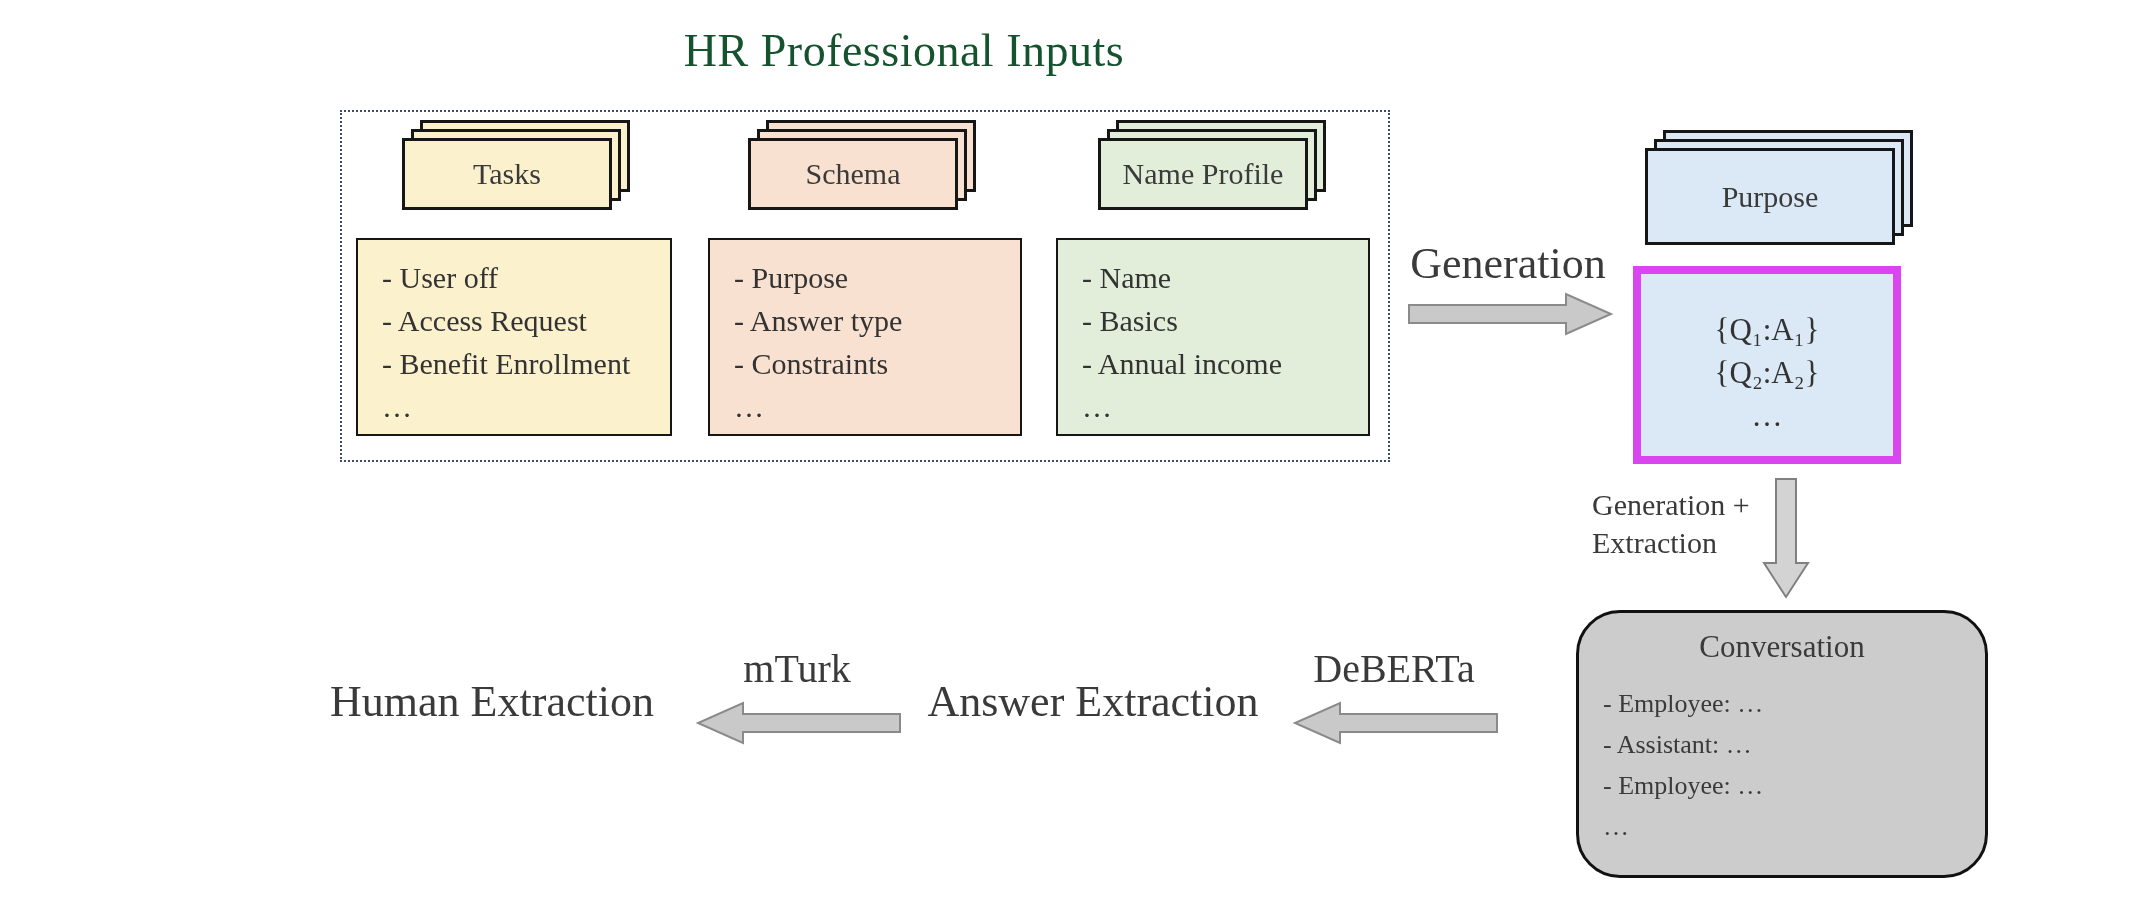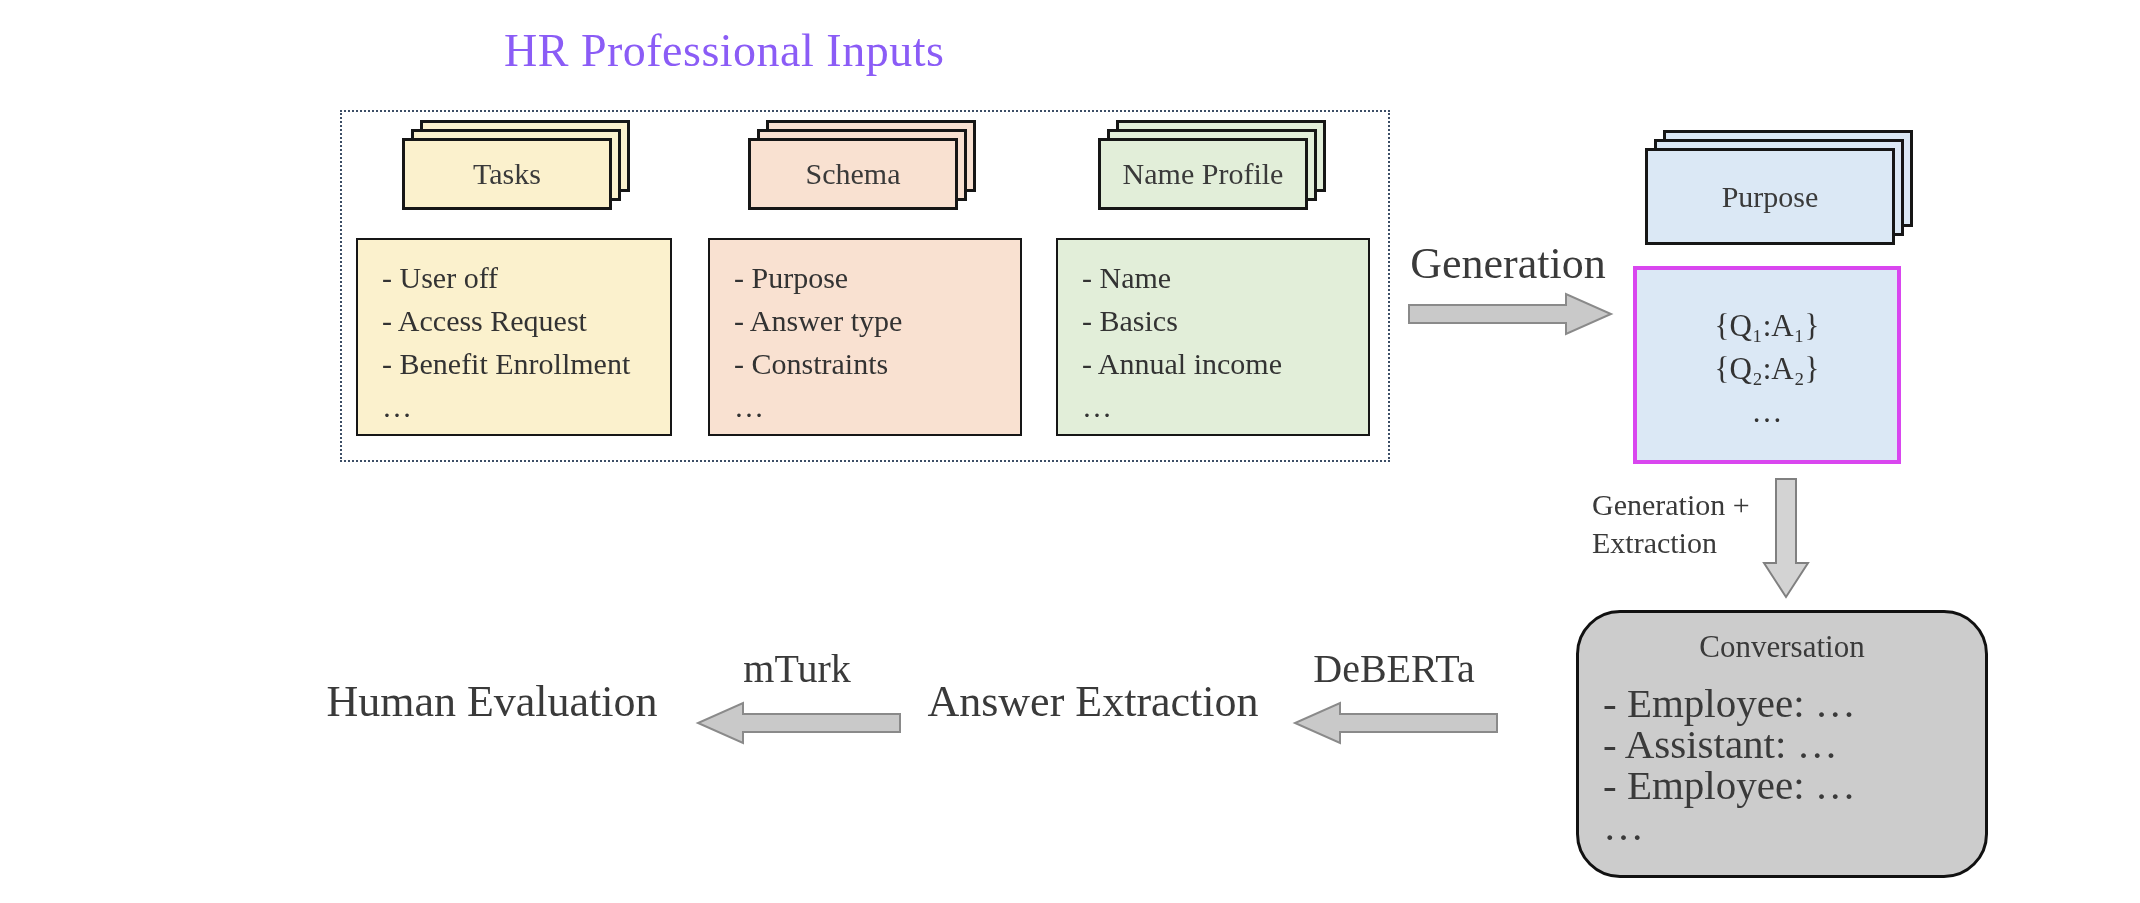--- a/index.html
+++ b/index.html
@@ -2,22 +2,22 @@
 <html><head>
 <meta charset="utf-8">
 <style>
   * { margin:0; padding:0; box-sizing:border-box; }
   body { background:#ffffff; font-family:"Liberation Serif","DejaVu Serif",serif; }
   .canvas { position:relative; width:2140px; height:903px; background:#ffffff; overflow:hidden; }
 
   .abs { position:absolute; }
 
   .title {
-    left:504px; top:24px; width:800px; text-align:left;
-    font-size:46px; color:#8b5cf6; letter-spacing:0.5px;
+    left:504px; top:24px; width:800px; text-align:center;
+    font-size:46px; color:#14532d; letter-spacing:0.5px;
   }
 
   .dotted-box {
     left:340px; top:110px; width:1050px; height:352px;
     border:2px dotted #3c4e66; background:transparent;
   }
 
   
   .stack { position:absolute; }
   .stack .layer {
@@ -36,21 +36,21 @@
   .fill-scenario{ background:#dbe8f5; }
 
   .content-box {
     position:absolute; border:2.5px solid #161616;
     padding:16px 0 0 24px; font-size:30px; color:#333333;
   }
   .content-box .line { line-height:43px; white-space:nowrap; }
 
   .qa-box {
     left:1633px; top:266px; width:268px; height:198px;
-    border:4px solid #d946ef; background:#dbe8f5;
+    border:8px solid #d946ef; background:#dbe8f5;
     text-align:center; padding-top:34px; font-size:31px; color:#333;
   }
   .qa-box .line { line-height:43px; }
 
   .big-label { font-size:44px; color:#3a3a3a; text-align:center; white-space:nowrap; }
   .mid-label { font-size:40px; color:#3a3a3a; text-align:center; white-space:nowrap; }
 
   .gen-paraphrase {
     left:1592px; top:486px; width:190px;
     font-size:30px; color:#3a3a3a; line-height:38px;
@@ -58,21 +58,21 @@
 
   .conversation-box {
     left:1576px; top:610px; width:412px; height:268px;
     background:#cccccc; border:3px solid #111111; border-radius:44px;
     color:#3a3a3a;
   }
   .conversation-box .conv-title {
     text-align:center; font-size:31px; padding-top:16px; color:#3a3a3a;
   }
   .conversation-box .conv-lines {
-    padding:18px 0 0 24px; font-size:41px;
+    padding:18px 0 0 24px; font-size:26px;
   }
   .conversation-box .conv-lines .line { line-height:41px; white-space:nowrap; }
 
   svg.block-arrow { position:absolute; overflow:visible; }
 </style>
 </head>
 <body>
 
 <div class="canvas">
 
@@ -164,15 +164,15 @@
     <polygon points="207,13 50,13 50,2 5,22 50,42 50,31 207,31" fill="#c9c9c9" stroke="#8a8a8a" stroke-width="2"></polygon>
   </svg>
 
   <div class="abs mid-label" style="left:693px; top:645px; width:208px;">mTurk</div>
 
   <div class="abs big-label" style="left:912px; top:676px; width:362px;">Answer Extraction</div>
   <svg class="block-arrow" style="left:693px; top:701px;" width="208" height="44" viewBox="0 0 208 44">
     <polygon points="207,13 50,13 50,2 5,22 50,42 50,31 207,31" fill="#c9c9c9" stroke="#8a8a8a" stroke-width="2"></polygon>
   </svg>
 
-  <div class="abs big-label" style="left:302px; top:676px; width:380px;">Human Evaluation</div>
+  <div class="abs big-label" style="left:302px; top:676px; width:380px;">Human Extraction</div>
 
 </div>
 
 </body></html>

